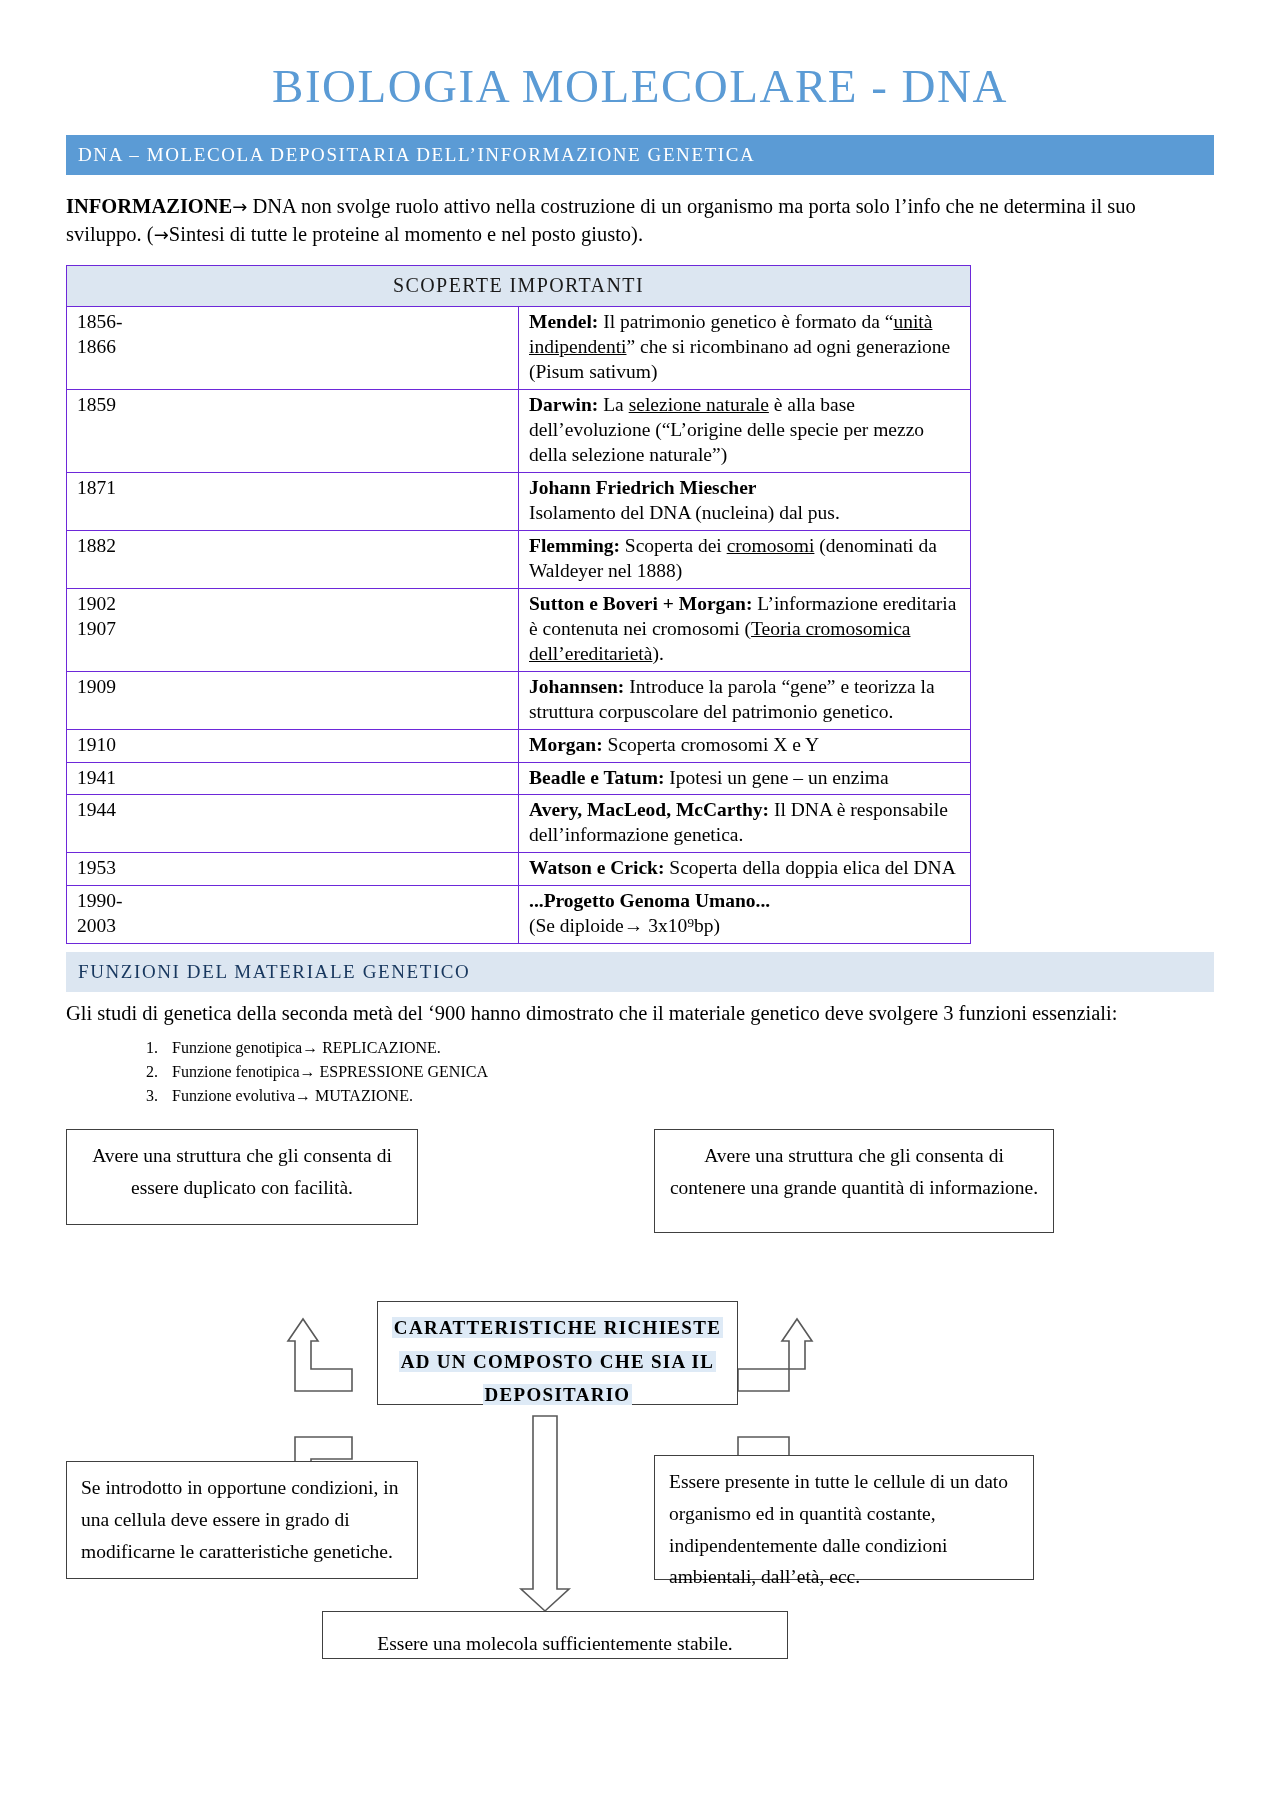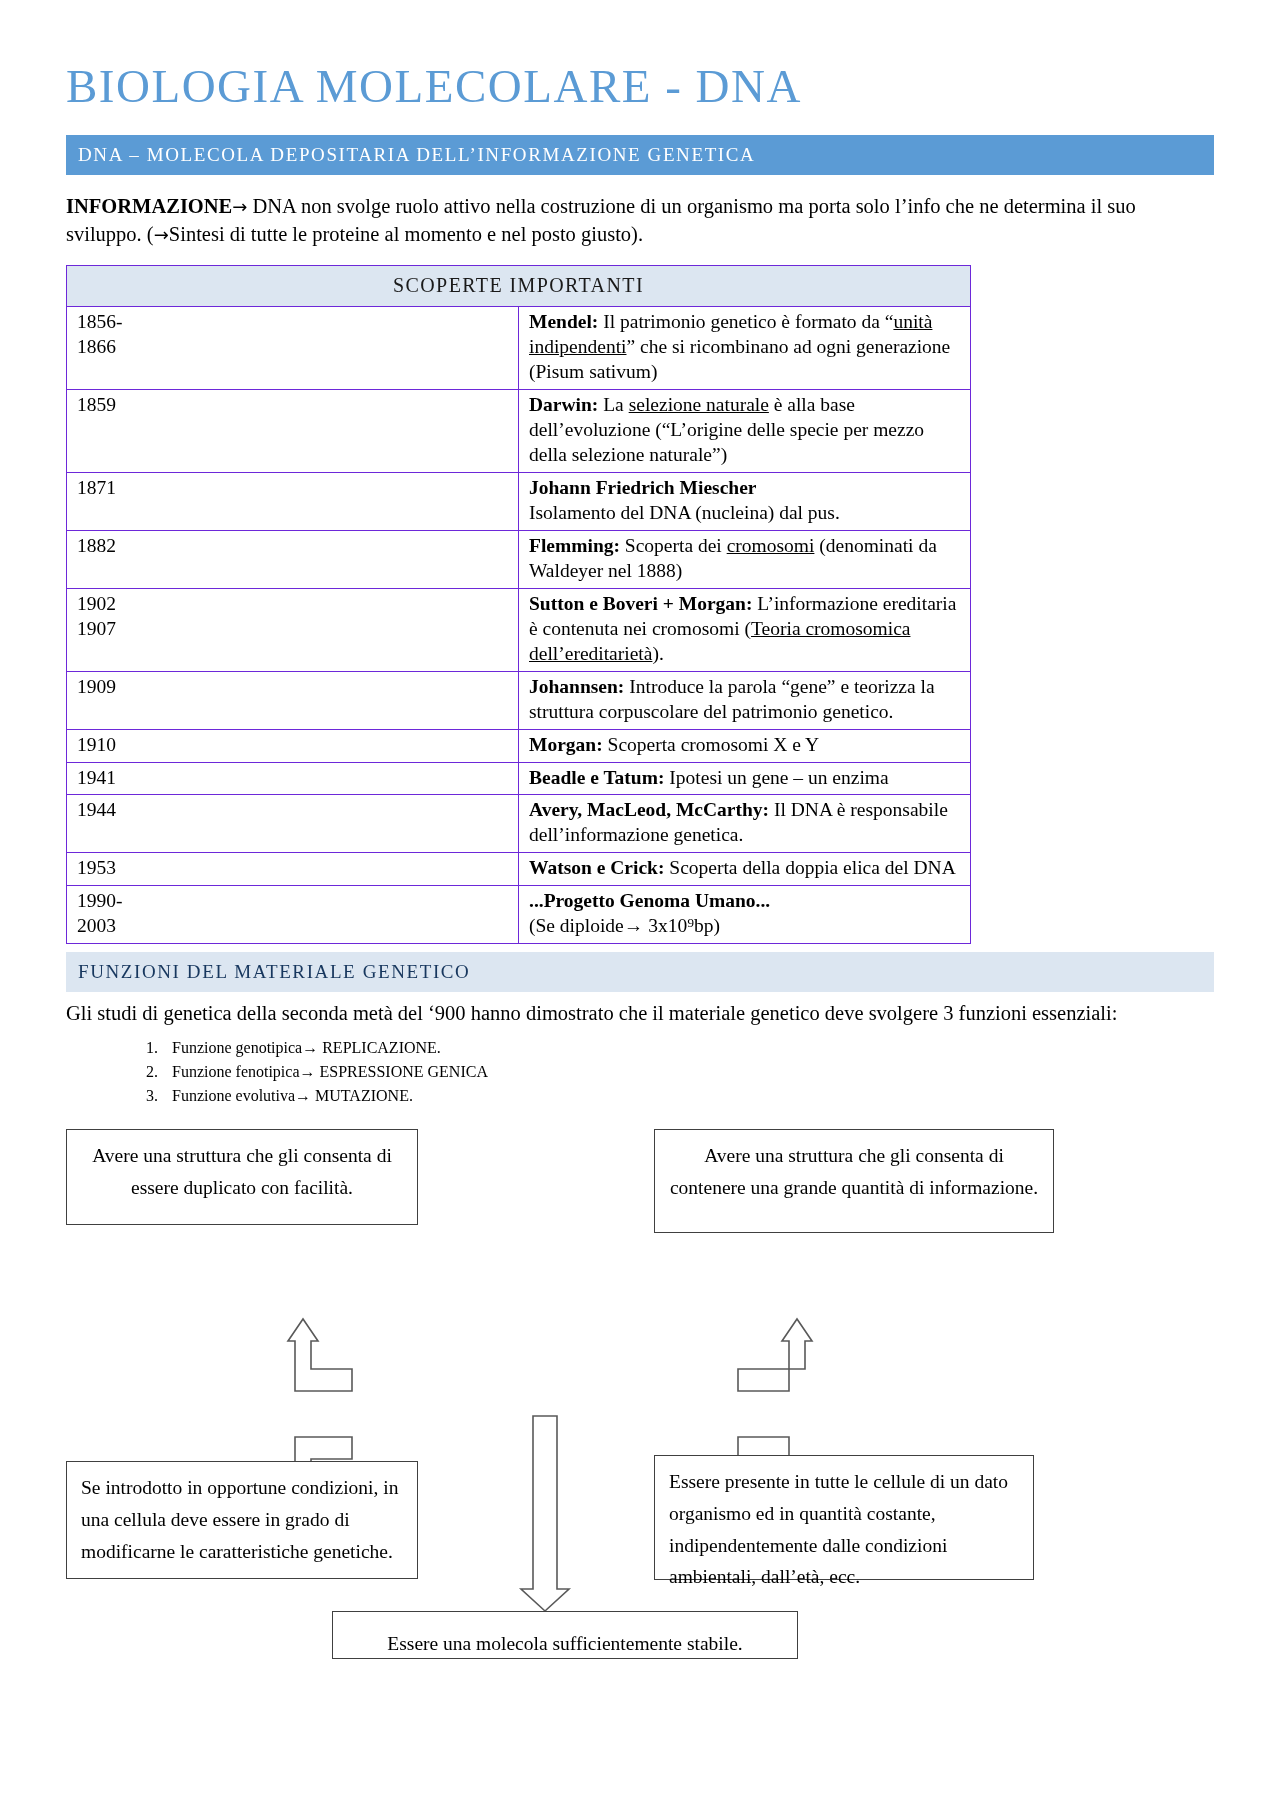--- a/index.html
+++ b/index.html
@@ -20,20 +20,21 @@
     min-height: 1811px;
     padding: 0;
     box-sizing: border-box;
   }
   .content {
     padding: 0 66px;
   }
 
   
   .doc-title {
+    text-align: center;
     font-family: "Liberation Serif", serif;
     font-size: 47px;
     letter-spacing: 1.5px;
     color: #5B9BD5;
     font-weight: 400;
     padding-top: 62px;
     padding-bottom: 10px;
     line-height: 1.05;
   }
 
@@ -236,23 +237,28 @@
           <path d="M 716,380 L 731,402 L 746,380 L 739,380 L 739,330 L 672,330 L 672,308 L 723,308 L 723,380 Z"></path>
 
           <path d="M 467,287 L 467,460 L 455,460 L 479,482 L 503,460 L 491,460 L 491,287 Z"></path>
         </g>
       </svg>
 
       <div class="dbox tc" style="left:0px; top:0px; width:352px; height:96px;">Avere una struttura che gli consenta di essere duplicato con facilità.</div>
 
       <div class="dbox tc" style="left:588px; top:0px; width:400px; height:104px;">Avere una struttura che gli consenta di contenere una grande quantità di informazione.</div>
 
+      <div class="dbox center-label" style="left:311px; top:172px; width:361px; height:104px;">
+        <span class="hl">CARATTERISTICHE RICHIESTE</span><br>
+        <span class="hl">AD UN COMPOSTO CHE SIA IL</span><br>
+        <span class="hl">DEPOSITARIO</span>
+      </div>
 
       <div class="dbox tl" style="left:0px; top:332px; width:352px; height:118px;">Se introdotto in opportune condizioni, in una cellula deve essere in grado di modificarne le caratteristiche genetiche.</div>
 
       <div class="dbox tl" style="left:588px; top:326px; width:380px; height:125px;">Essere presente in tutte le cellule di un dato organismo ed in quantità costante, indipendentemente dalle condizioni ambientali, dall’età, ecc.</div>
 
-      <div class="dbox tc" style="left:256px; top:482px; width:466px; height:48px; padding-top:16px;margin-left:10px;">Essere una molecola sufficientemente stabile.</div>
+      <div class="dbox tc" style="left:256px; top:482px; width:466px; height:48px; padding-top:16px;">Essere una molecola sufficientemente stabile.</div>
 
     </div>
 
   </div>
 </div>
 
 </body></html>

